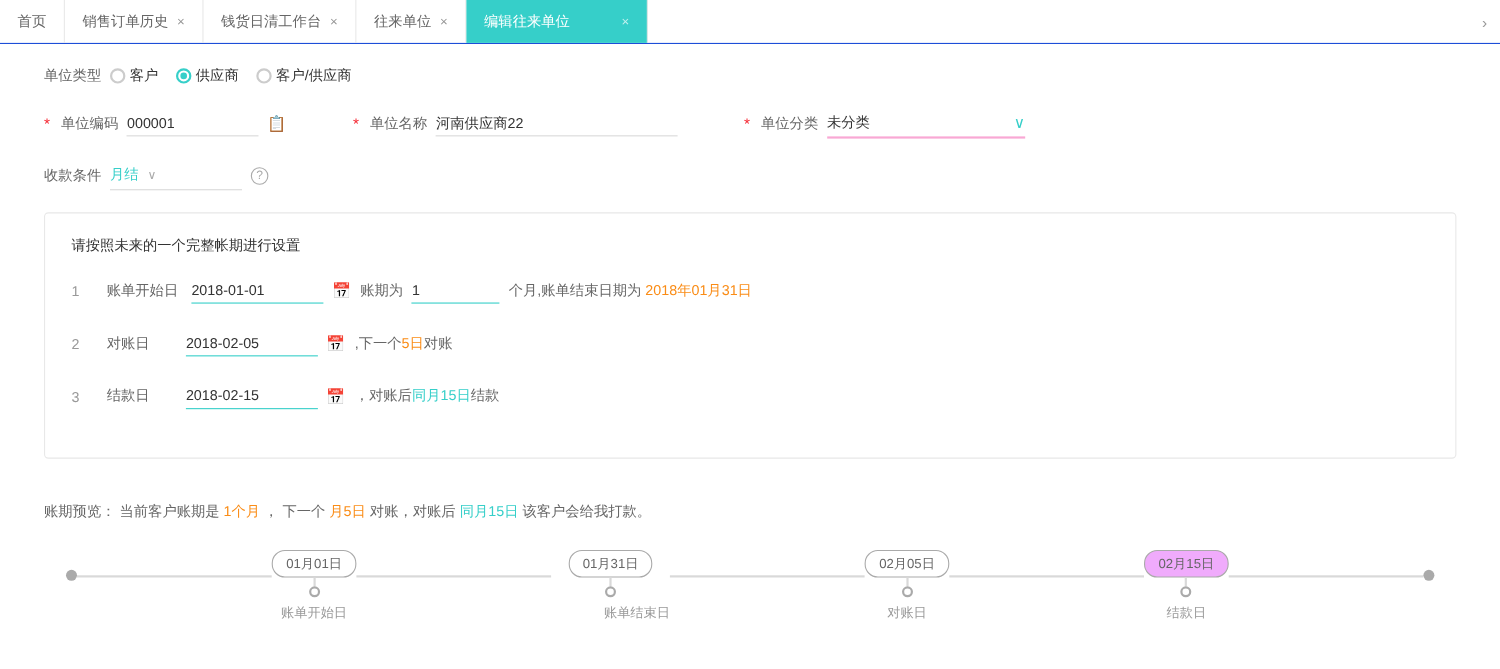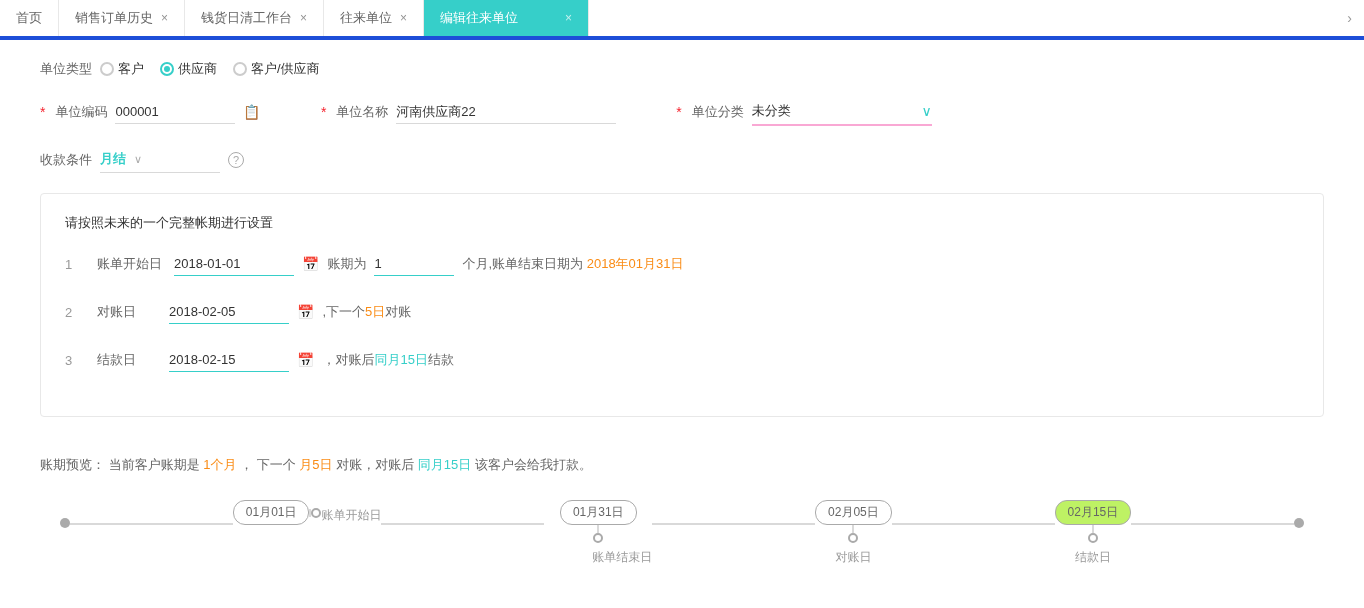--- a/index.html
+++ b/index.html
@@ -3,21 +3,21 @@
   <meta charset="utf-8">
   <style>
     * { box-sizing: border-box; margin: 0; padding: 0; }
     body { font-family: 'Microsoft YaHei', Arial, sans-serif; font-size: 14px; color: #333; background: #f5f5f5; }
 
     
     .tabs-bar {
       display: flex;
       align-items: center;
       background: #fff;
-      border-bottom: 4px solid #1d4ed8;
+      border-bottom: 1px solid #1d4ed8;
       height: 40px;
       padding: 0;
       justify-content: flex-end;
     }
     .tab {
       display: flex;
       align-items: center;
       padding: 0 16px;
       height: 100%;
       font-size: 13px;
@@ -132,21 +132,21 @@
 
     .dropdown-field {
       display: flex;
       align-items: center;
       border-bottom: 1px solid #d9d9d9;
       padding: 4px 0;
       min-width: 120px;
       cursor: pointer;
       gap: 4px;
     }
-    .dropdown-field .value { color: #36cfc9; font-size: 13px; font-weight: bold; }
+    .dropdown-field .value { color: #36cfc9; font-size: 13px; }
     .dropdown-field .arrow { color: #aaa; font-size: 11px; margin-left: 4px; }
 
     .help-icon {
       display: inline-flex;
       align-items: center;
       justify-content: center;
       width: 16px; height: 16px;
       border-radius: 50%;
       border: 1px solid #aaa;
       color: #aaa;
@@ -364,21 +364,21 @@
 
   <div style="position:relative; padding: 0 20px 40px 20px;">
     <div style="display:flex; align-items:flex-start; position:relative;">
 
       <div style="display:flex; flex-direction:column; align-items:center; position:relative; z-index:1;">
         <div style="width:10px;height:10px;border-radius:50%;background:#aaa;margin-top:18px;"></div>
       </div>
 
       <div style="flex:1;height:2px;background:#d9d9d9;margin-top:23px;"></div>
 
-      <div style="display:flex;flex-direction:row;align-items:center;z-index:1;">
+      <div style="display:flex;flex-direction:column;align-items:center;z-index:1;">
         <div style="background:#fff;border:1px solid #aaa;border-radius:12px;padding:3px 12px;font-size:12px;color:#666;white-space:nowrap;">01月01日</div>
         <div style="width:2px;height:8px;background:#d9d9d9;"></div>
         <div style="width:10px;height:10px;border-radius:50%;background:#fff;border:2px solid #aaa;"></div>
         <div style="font-size:12px;color:#999;margin-top:6px;white-space:nowrap;">账单开始日</div>
       </div>
 
       <div style="flex:1;height:2px;background:#d9d9d9;margin-top:23px;"></div>
 
       <div style="display:flex;flex-direction:column;align-items:center;z-index:1;">
         <div style="background:#fff;border:1px solid #aaa;border-radius:12px;padding:3px 12px;font-size:12px;color:#666;white-space:nowrap;">01月31日</div>
@@ -392,21 +392,21 @@
       <div style="display:flex;flex-direction:column;align-items:center;z-index:1;">
         <div style="background:#fff;border:1px solid #aaa;border-radius:12px;padding:3px 12px;font-size:12px;color:#666;white-space:nowrap;">02月05日</div>
         <div style="width:2px;height:8px;background:#d9d9d9;"></div>
         <div style="width:10px;height:10px;border-radius:50%;background:#fff;border:2px solid #aaa;"></div>
         <div style="font-size:12px;color:#999;margin-top:6px;white-space:nowrap;">对账日</div>
       </div>
 
       <div style="flex:1;height:2px;background:#d9d9d9;margin-top:23px;"></div>
 
       <div style="display:flex;flex-direction:column;align-items:center;z-index:1;">
-        <div style="background:#bef264;border:1px solid #aaa;border-radius:12px;padding:3px 12px;font-size:12px;color:#666;white-space:nowrap;">02月15日</div>
+        <div style="background:#f0abfc;border:1px solid #aaa;border-radius:12px;padding:3px 12px;font-size:12px;color:#666;white-space:nowrap;">02月15日</div>
         <div style="width:2px;height:8px;background:#d9d9d9;"></div>
         <div style="width:10px;height:10px;border-radius:50%;background:#fff;border:2px solid #aaa;"></div>
         <div style="font-size:12px;color:#999;margin-top:6px;white-space:nowrap;">结款日</div>
       </div>
 
       <div style="flex:1;height:2px;background:#d9d9d9;margin-top:23px;"></div>
 
       <div style="display:flex;flex-direction:column;align-items:center;position:relative;z-index:1;">
         <div style="width:10px;height:10px;border-radius:50%;background:#aaa;margin-top:18px;"></div>
       </div>

